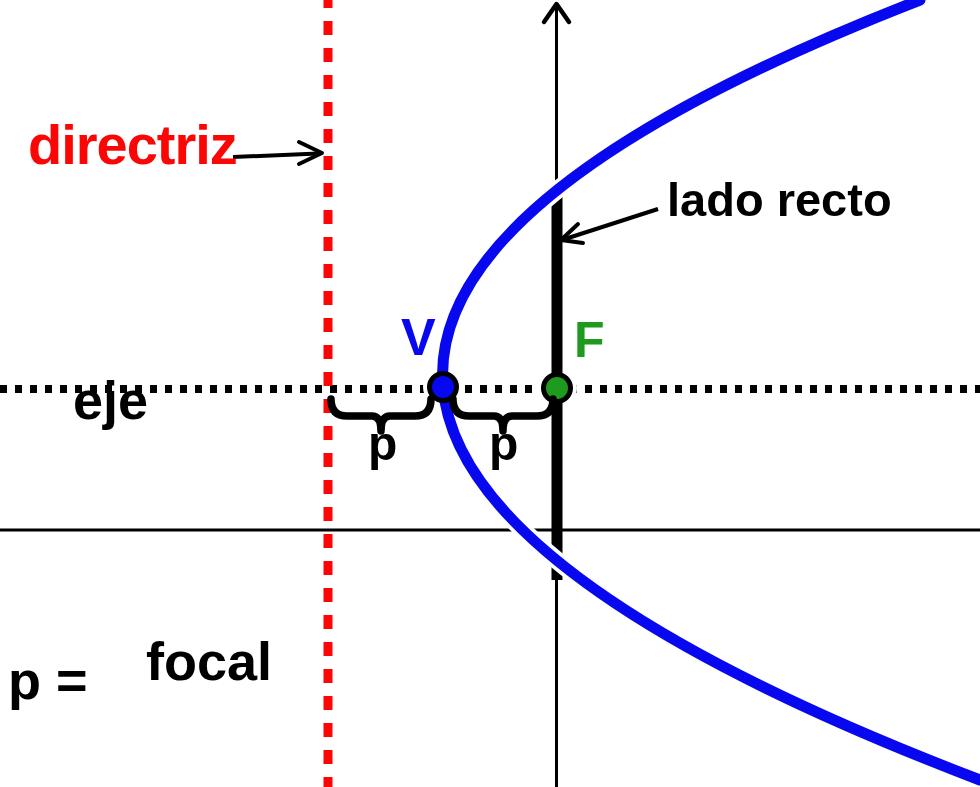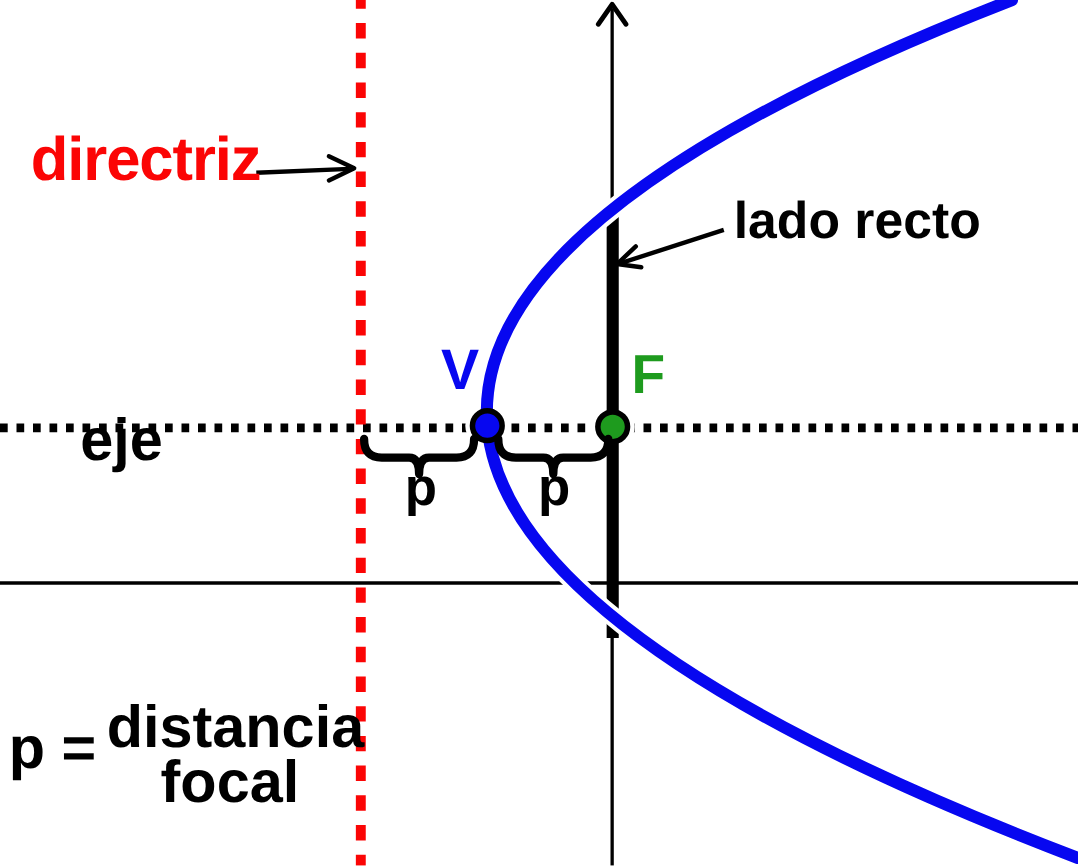--- a/index.html
+++ b/index.html
@@ -119,17 +119,16 @@
 
   <div class="label label-focus">F</div>
 
   <div class="label label-p-left">p</div>
 
   <div class="label label-p-right">p</div>
 
   <div class="label label-eq-lhs">p =</div>
 
   <div class="label label-eq-rhs">
-    <span>distancia</span>
     <span>focal</span>
   </div>
 
 </div>
 
 </body></html>

